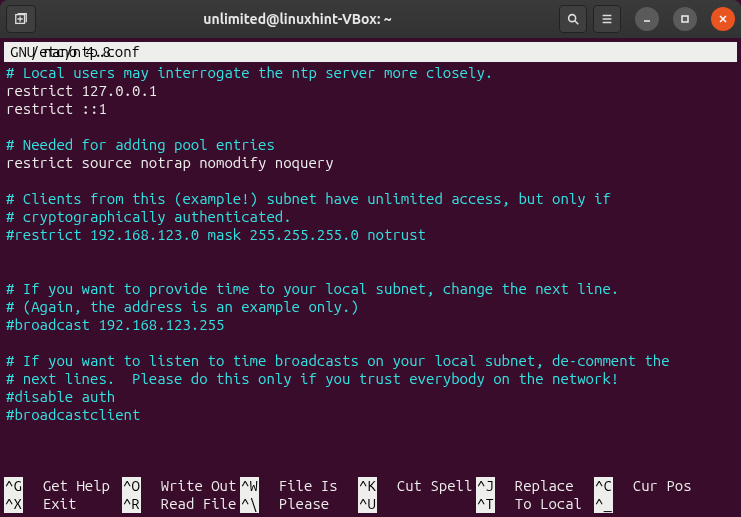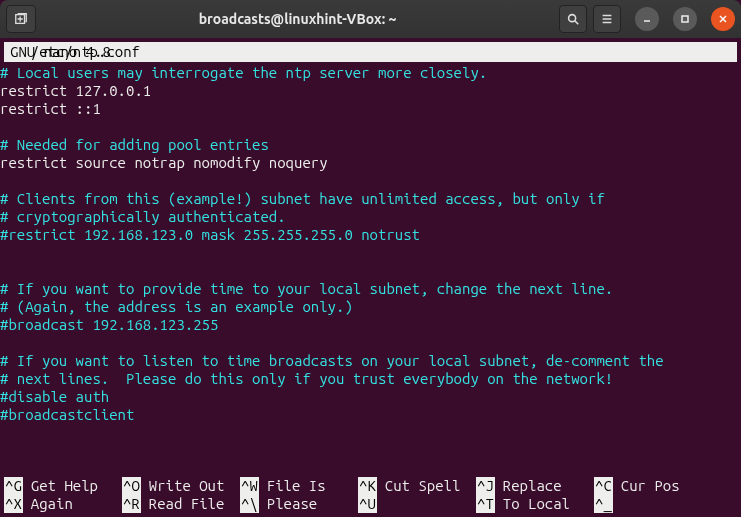--- a/index.html
+++ b/index.html
@@ -43,54 +43,54 @@
     color: #000;
     height: 20px;
     display: flex;
     font-size: 15px;
     line-height: 20px;
     margin: 4px 4px 0 4px;
   }
   .nanobar .nb-left { padding-left: 6px; }
   .nanobar .nb-file { flex:1; text-align:left; margin-left:-80px;}
   .terminal {
-    padding: 2px 6px 0 0;
+    padding: 2px 6px 0 6px;
     color: #eeeeec;
     line-height: 18px;
     white-space: pre;
     font-size: 15px;
   }
   .c-comment { color: #34e2e2; }
   .shortcuts {
     position: absolute;
     bottom: 4px;
     left: 4px; right: 4px;
     color: #eeeeec;
     font-size: 15px;
     line-height: 18px;
   }
   .sc-row { display: flex; }
   .sc-item { display: flex; width: 118px; }
   .sc-key { background:#eeeeec; color:#000; padding:0 1px; }
-  .sc-lbl { padding-left: 8px; }
+  .sc-lbl { padding-left: 20px; }
 </style>
 </head>
 <body>
 
 <div class="titlebar">
   <div class="tb-left">
     <div class="tb-btn">
       <svg viewBox="0 0 16 16" width="14" height="14" fill="none" stroke="#ddd" stroke-width="1.5">
         <rect x="2" y="3" width="10" height="10"></rect>
           <path d="M5 3v-1h9v9h-1"></path>
           <path d="M7 5v6M4 8h6"></path>
       </svg>
     </div>
   </div>
-  <div class="tb-title">broadcasts@linuxhint-VBox: ~</div>
+  <div class="tb-title">unlimited@linuxhint-VBox: ~</div>
   <div class="tb-right">
     <div class="tb-icon">
       <svg viewBox="0 0 16 16" width="14" height="14" fill="none" stroke="#ddd" stroke-width="1.8">
           <circle cx="7" cy="7" r="4"></circle>
           <path d="M10 10l4 4"></path>
         </svg>
     </div>
     <div class="tb-icon">
       <svg viewBox="0 0 16 16" width="14" height="14" stroke="#ddd" stroke-width="1.8">
           <path d="M3 4h10M3 8h10M3 12h10"></path>
@@ -144,21 +144,21 @@
         <span class="sc-lbl">Replace</span>
       </div>
       <div class="sc-item">
         <span class="sc-key">^C</span>
         <span class="sc-lbl">Cur Pos</span>
       </div>
     </div>
   <div class="sc-row" id="sc-row2">
       <div class="sc-item">
         <span class="sc-key">^X</span>
-        <span class="sc-lbl">Again</span>
+        <span class="sc-lbl">Exit</span>
       </div>
       <div class="sc-item">
         <span class="sc-key">^R</span>
         <span class="sc-lbl">Read File</span>
       </div>
       <div class="sc-item">
         <span class="sc-key">^\</span>
         <span class="sc-lbl">Please</span>
       </div>
       <div class="sc-item">

